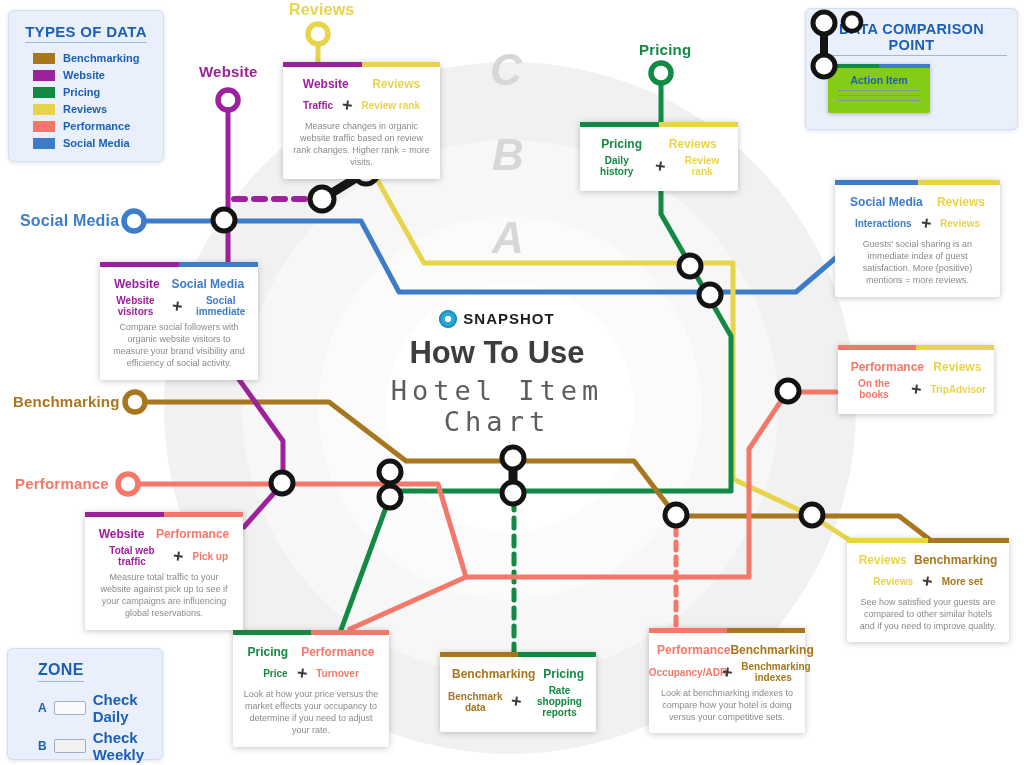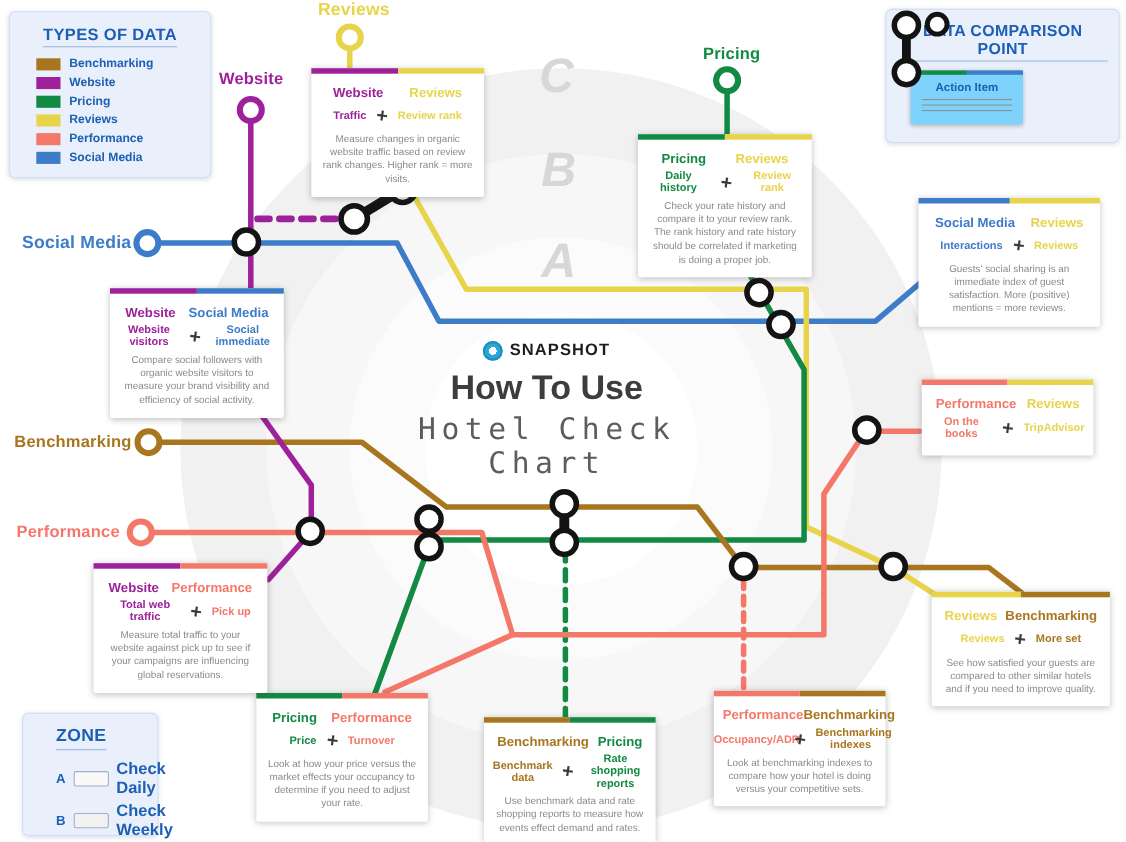--- a/index.html
+++ b/index.html
@@ -14,37 +14,37 @@
   .t-performance{color:var(--c-performance);} .bg-performance{background:var(--c-performance);}
   .t-benchmarking{color:var(--c-benchmarking);} .bg-benchmarking{background:var(--c-benchmarking);}
   .t-social{color:var(--c-social);} .bg-social{background:var(--c-social);}
 
   
   .panel{position:absolute;background:#e9f0fb;border:1px solid #d2dff2;border-radius:6px;
          box-shadow:0 1px 4px rgba(30,60,110,.15);box-sizing:border-box;}
   .panel-title{display:block;text-align:center;color:var(--c-accent);font-weight:800;
                letter-spacing:.3px;}
   .panel-title span{display:inline-block;border-bottom:1px solid #9db8de;padding-bottom:2px;}
-  #legend{left:8px;top:10px;width:184px;height:152px;padding:12px 10px 8px;}
+  #legend{left:8px;top:10px;width:156px;height:152px;padding:12px 10px 8px;}
   #legend .panel-title{font-size:15px;margin-bottom:9px;}
   .legend-row{display:flex;align-items:center;gap:8px;margin:0 0 5px 14px;}
   .legend-swatch{width:22px;height:11px;flex:0 0 auto;}
   .legend-label{color:var(--c-accent);font-weight:700;font-size:11px;}
 
-  #zonebox{left:20px;top:648px;width:124px;height:112px;padding:12px 10px 8px;}
+  #zonebox{left:7px;top:648px;width:156px;height:112px;padding:12px 10px 8px;}
   #zonebox .panel-title{font-size:16px;margin-bottom:9px;text-align:left;padding-left:20px;}
   .zone-row{display:flex;align-items:center;gap:7px;margin:0 0 4px 20px;}
   .zone-letter{color:var(--c-accent);font-weight:700;font-size:12px;width:9px;}
   .zone-swatch{width:30px;height:12px;border:1px solid #9fb0c6;border-radius:2px;flex:0 0 auto;}
   .zone-label{color:var(--c-accent);font-weight:700;font-size:15px;}
 
   #dcp{left:805px;top:8px;width:213px;height:122px;padding:12px 10px 8px;}
   #dcp .panel-title{font-size:14.5px;margin-bottom:8px;}
   .dcp-body{display:flex;align-items:center;gap:12px;padding-left:12px;}
-  .mini-card{background:#7dd3fc;width:102px;border-radius:2px;box-shadow:0 1px 4px rgba(0,0,0,.25);}
+  .mini-card{background:#84cc16;width:102px;border-radius:2px;box-shadow:0 1px 4px rgba(0,0,0,.25);}
   .mini-top{display:flex;height:4px;}
   .mini-top span{flex:1;}
   .mini-label{display:block;text-align:center;color:var(--c-accent);font-weight:800;
               font-size:10.5px;margin:6px 0 4px;}
   .rule{border-top:1px solid #8f8f8f;margin:4px 10px;}
   .mini-pad{padding-bottom:8px;}
 
   
   .card{position:absolute;background:#fff;border-radius:2px;
         box-shadow:0 1px 6px rgba(60,60,60,.3);box-sizing:border-box;}
@@ -167,21 +167,21 @@
   <span class="line-label t-social" id="lbl-social">Social Media</span>
   <span class="line-label t-benchmarking" id="lbl-benchmarking">Benchmarking</span>
   <span class="line-label t-performance" id="lbl-performance">Performance</span>
 
   <div id="center">
     <div class="brand-row">
       <span class="logo-dot"></span>
       <span class="brand-name">SNAPSHOT</span>
     </div>
     <div class="big-title">How To Use</div>
-    <div class="sub-title">Hotel Check Chart</div>
+    <div class="sub-title">Hotel Item Chart</div>
   </div>
 
   <div class="panel" id="legend">
     <span class="panel-title"><span>TYPES OF DATA</span></span>
     <div class="legend-row">
       <span class="legend-swatch" style="background: rgb(168, 118, 31);"></span>
       <span class="legend-label">Benchmarking</span>
       </div>
     <div class="legend-row">
       <span class="legend-swatch" style="background: rgb(158, 33, 156);"></span>
@@ -275,21 +275,20 @@
     <div class="card-body">
       <div class="heads">
           <span class="t-pricing">Pricing</span>
           <span class="t-reviews">Reviews</span>
         </div>
       <div class="metrics">
           <span class="t-pricing">Daily history</span>
           <span class="plus">+</span>
           <span class="t-reviews">Review rank</span>
         </div>
-      <p class="desc">Check your rate history and compare it to your review rank. The rank history and rate history should be correlated if marketing is doing a proper job.</p>
     </div>
   </div>
 
   <div class="card c2">
     <div class="card-top">
         <span class="bg-social"></span>
         <span class="bg-reviews"></span>
       </div>
     <div class="card-body">
       <div class="heads">
@@ -369,21 +368,20 @@
     <div class="card-body">
       <div class="heads">
           <span class="t-benchmarking">Benchmarking</span>
           <span class="t-pricing">Pricing</span>
         </div>
       <div class="metrics">
           <span class="t-benchmarking">Benchmark data</span>
           <span class="plus">+</span>
           <span class="t-pricing">Rate shopping reports</span>
         </div>
-      <p class="desc">Use benchmark data and rate shopping reports to measure how events effect demand and rates.</p>
     </div>
   </div>
 
   <div class="card c7">
     <div class="card-top">
         <span class="bg-pricing"></span>
         <span class="bg-performance"></span>
       </div>
     <div class="card-body">
       <div class="heads">

